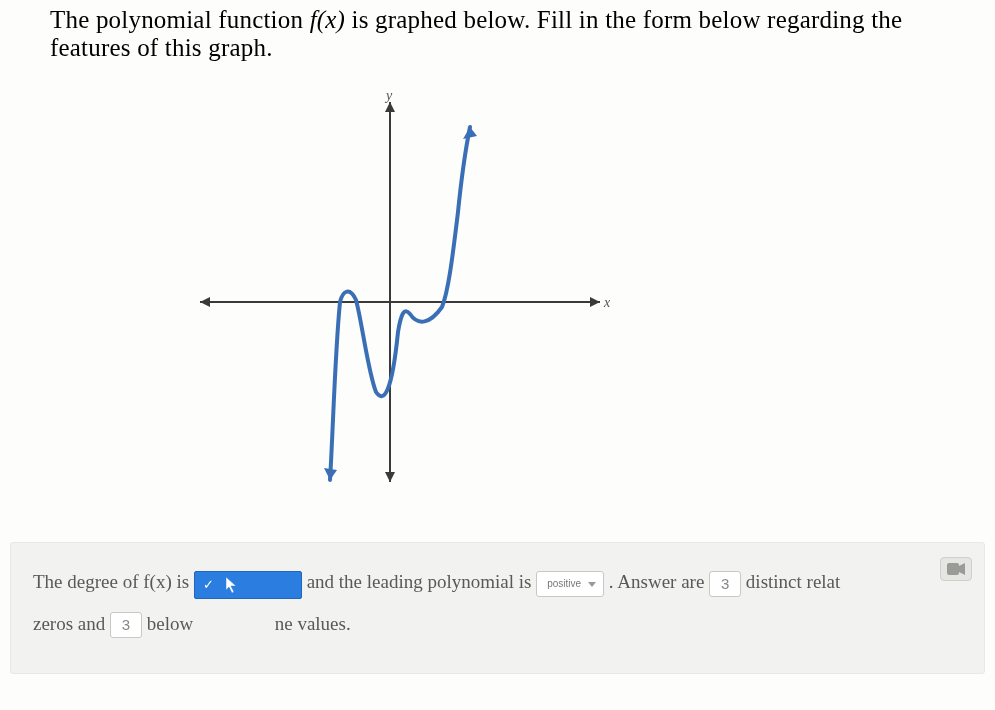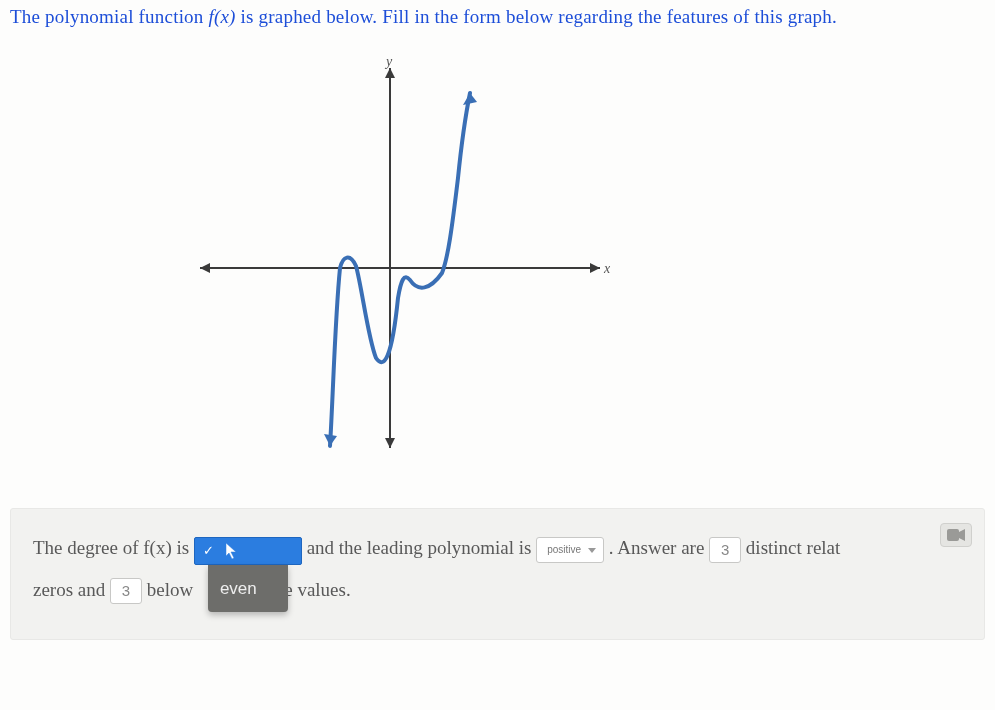--- a/index.html
+++ b/index.html
@@ -5,24 +5,25 @@
     * { box-sizing: border-box; margin: 0; padding: 0; }
     body {
       font-family: Georgia, 'Times New Roman', serif;
       background: #fdfdfc;
       width: 995px;
       height: 710px;
       overflow: hidden;
       color: #5a5a5a;
     }
     .question-text {
-      font-size: 19px;
+      font-size: 25px;
       padding: 6px 10px 0 10px;
-      color: #1d4ed8;
+      color: #000000;
       letter-spacing: 0.2px;
+      margin-left: 40px;
     }
     .question-text .fvar { font-style: italic; font-family: 'Times New Roman', serif; }
     .graph-area {
       position: relative;
       width: 995px;
       height: 420px;
       margin-top: 30px;
     }
     .graph-area svg { position: absolute; left: 190px; top: 0; }
     .answer-panel {
@@ -184,21 +185,20 @@
     <span>The degree of f(x) is</span>
     <span class="dropdown-open">
       <span class="selected-bar">
         <span class="check">✓</span>
         <svg class="cursor" viewBox="0 0 14 18">
           <path d="M 1 1 L 1 14 L 4 11 L 7 17 L 9 16 L 6 10 L 11 10 Z" fill="#fff" stroke="#2b7de0" stroke-width="0.5"></path>
         </svg>
         <span></span>
       </span>
       <span class="options">
-        <div class="opt">even</div>
       </span>
     </span>
     <span>and the leading polynomial is</span>
     <span class="dropdown-closed"><span>positive</span></span>
     <span>. Answer are</span>
     <span class="input-box">3</span>
     <span>distinct relat</span>
     <br>
     <span>zeros and</span>
     <span class="input-box">3</span>

